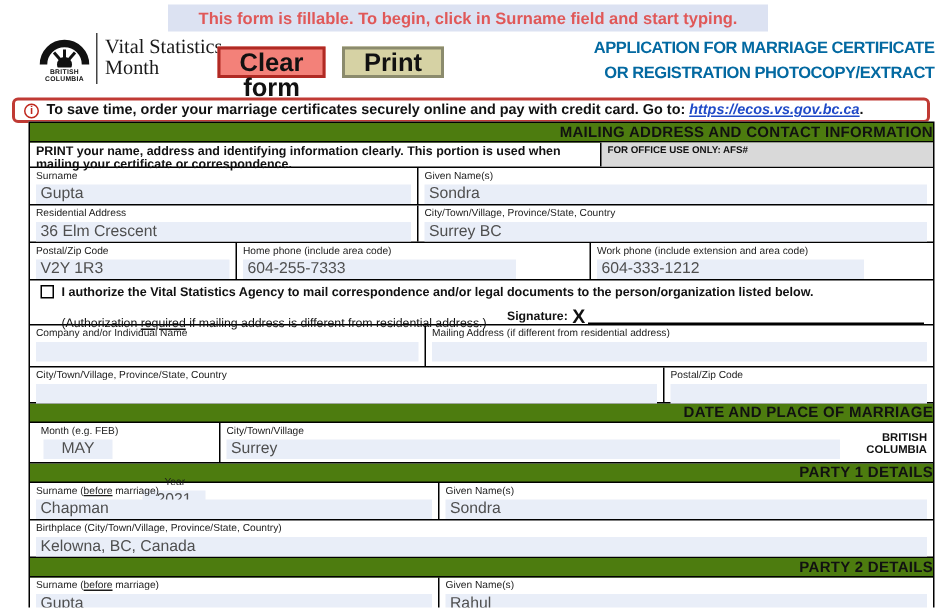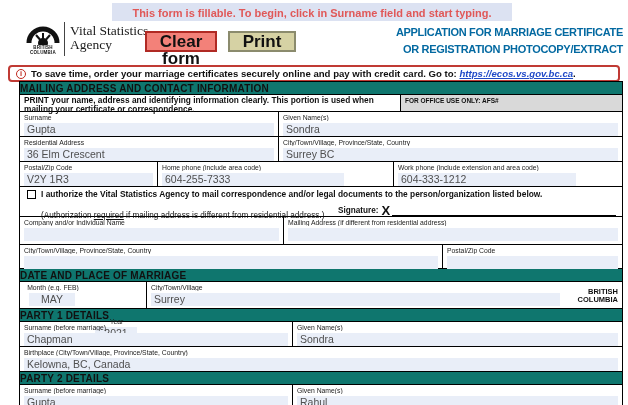--- a/index.html
+++ b/index.html
@@ -32,21 +32,21 @@
             border:2px solid #c03a34; border-radius:4px; display:flex; align-items:center;
             padding:0 6px; background:#fff; }
   .info-ic { width:10px; height:10px; border:1.3px solid #c0281e; border-radius:50%;
              color:#c0281e; font-size:7.5px; font-weight:bold; text-align:center; line-height:8px;
              flex:0 0 auto; margin-right:5px; }
   .notice .txt { font-size:9.6px; font-weight:bold; white-space:nowrap; }
   .notice a { color:#1f49c7; text-decoration:underline;font-style:italic; }
 
   
   .tbl { position:absolute; left:19px; top:81px; width:604px; border:1px solid #000; background:#fff; }
-  .sechdr { height:13px; background:#0f766e; border-bottom:1px solid #000; text-align:left;
+  .sechdr { height:13px; background:#4d7c0f; border-bottom:1px solid #000; text-align:right;
             font-weight:bold; font-size:10px; line-height:13px; letter-spacing:.2px; }
   .row { display:flex; border-bottom:1px solid #000; position:relative; }
   .cell { position:relative; }
   .cell + .cell { border-left:1px solid #000; }
   .lbl { font-size:6.8px; color:#1c1c1c; padding:2px 3px 0 4px; line-height:7px; white-space:nowrap; overflow:hidden; }
   .lbl u { text-decoration:underline; }
   .fld { height:13px; margin:2px 4px 2px 4px; background:#e9eef8; font-size:10.5px;
          color:#4f4f4f; line-height:13px; padding:0 3px; overflow:hidden; white-space:nowrap; }
   .fld.ctr { text-align:center; }
   .r25 { height:25px; } .r24 { height:24px; } .r27 { height:27px; } .r28 { height:28px; }
@@ -98,21 +98,21 @@
           <line x1="17" y1="22" x2="10" y2="14"></line>
           <line x1="17" y1="22" x2="24" y2="14"></line>
         </g>
       </svg>
       <div class="cap"><span>BRITISH</span><br>
       <span>COLUMBIA</span></div>
     </div>
     <div class="logo-div"></div>
     <div class="org">
       <div>Vital Statistics</div>
-      <div>Agency</div>
+      <div>Month</div>
     </div>
     <div class="btn btn-clear">Clear form</div>
     <div class="btn btn-print">Print</div>
     <div class="title">
       <div>APPLICATION FOR MARRIAGE CERTIFICATE</div>
       <div>OR REGISTRATION PHOTOCOPY/EXTRACT</div>
     </div>
   </div>
 
   <div class="notice">

